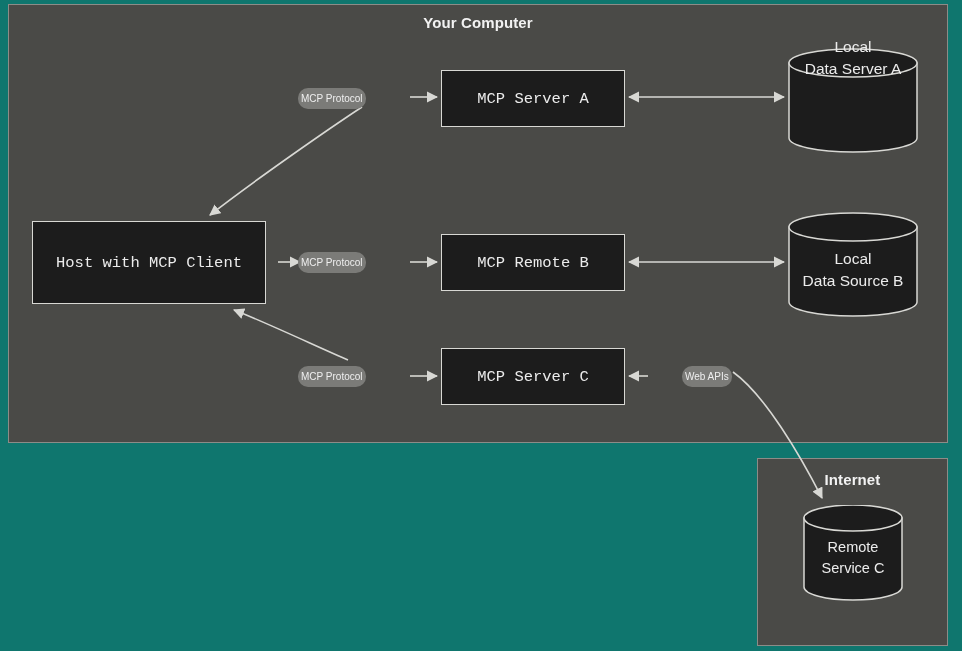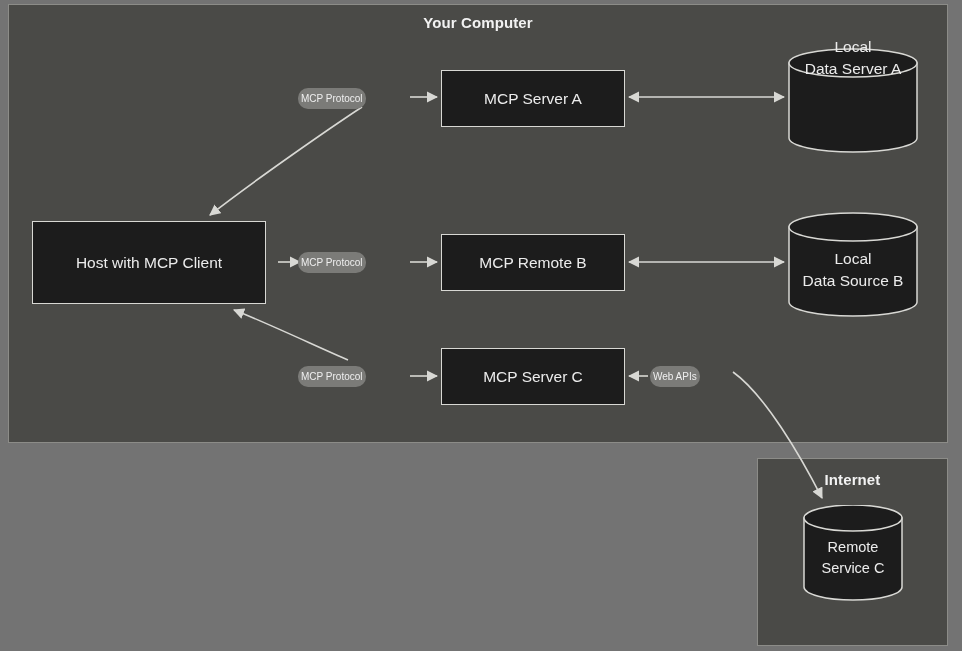--- a/index.html
+++ b/index.html
@@ -4,21 +4,21 @@
 <style>
   html, body {
     margin: 0;
     padding: 0;
     background: #0d0d0d;
   }
   #canvas {
     position: relative;
     width: 962px;
     height: 651px;
-    background: #737373;
+    background: #0f766e;
     font-family: "Liberation Sans", sans-serif;
     overflow: hidden;
   }
   svg.layer {
     position: absolute;
     left: 0;
     top: 0;
     width: 962px;
     height: 651px;
   }
@@ -61,20 +61,21 @@
     background: #1c1c1c;
     border: 1px solid #d8d8d4;
     box-sizing: border-box;
     display: flex;
     flex-direction: column;
     align-items: center;
     justify-content: center;
     color: #ececec;
     font-size: 15.5px;
     line-height: 1.42;
+    font-family: Liberation Mono, monospace;
   }
   #host-box      { left: 32px;  top: 221px; width: 234px; height: 83px; }
   #server-a-box  { left: 441px; top: 70px;  width: 184px; height: 57px; }
   #server-b-box  { left: 441px; top: 234px; width: 184px; height: 57px; }
   #server-c-box  { left: 441px; top: 348px; width: 184px; height: 57px; }
 
   
   .cylinder {
     position: absolute;
   }
@@ -102,21 +103,21 @@
     color: #efefef;
     font-size: 10px;
     line-height: 19px;
     padding: 1px 3px;
     white-space: nowrap;
     border-radius: 10px;
   }
   #lbl-proto-a { left: 298px; top: 88px; }
   #lbl-proto-b { left: 298px; top: 252px; }
   #lbl-proto-c { left: 298px; top: 366px; }
-  #lbl-webapis { left: 650px; top: 366px; }
+  #lbl-webapis { left: 682px; top: 366px; }
 </style>
 </head>
 <body>
 
 <div id="canvas">
 
   <div class="panel" id="computer-panel">
     <div class="panel-title" id="computer-title">Your Computer</div>
   </div>
 

